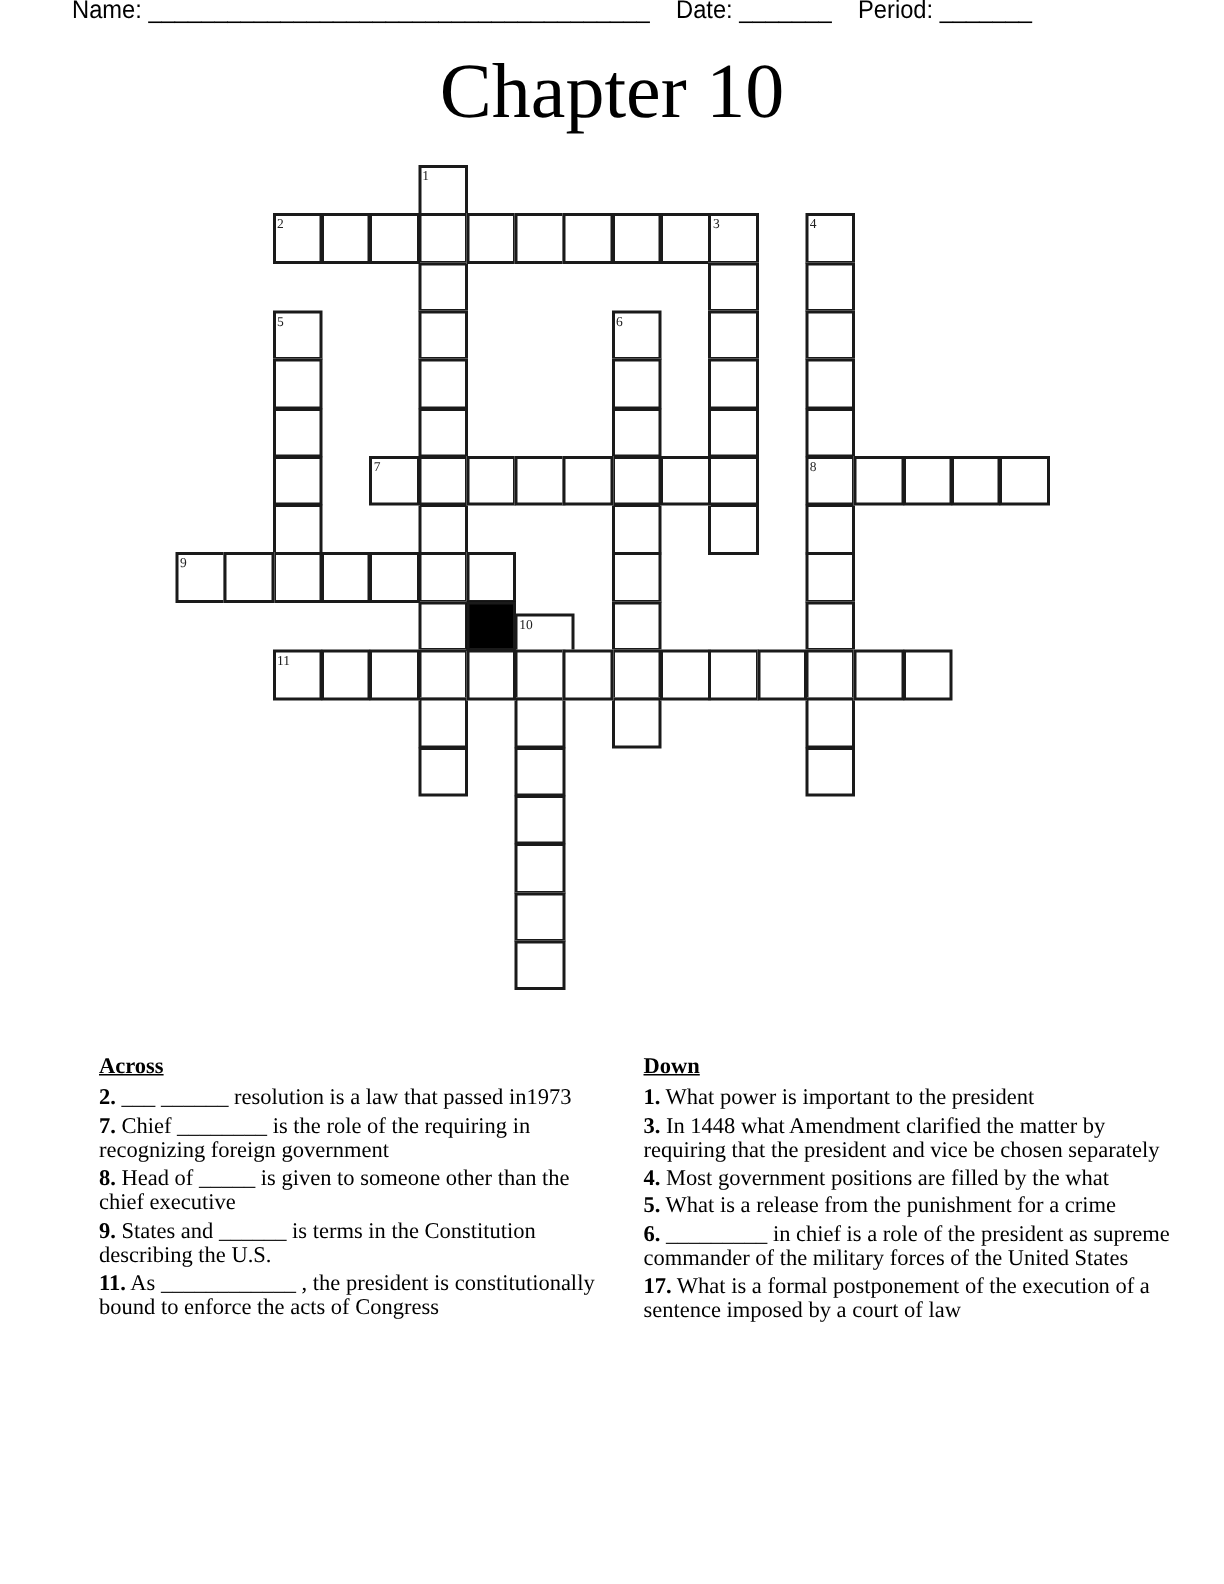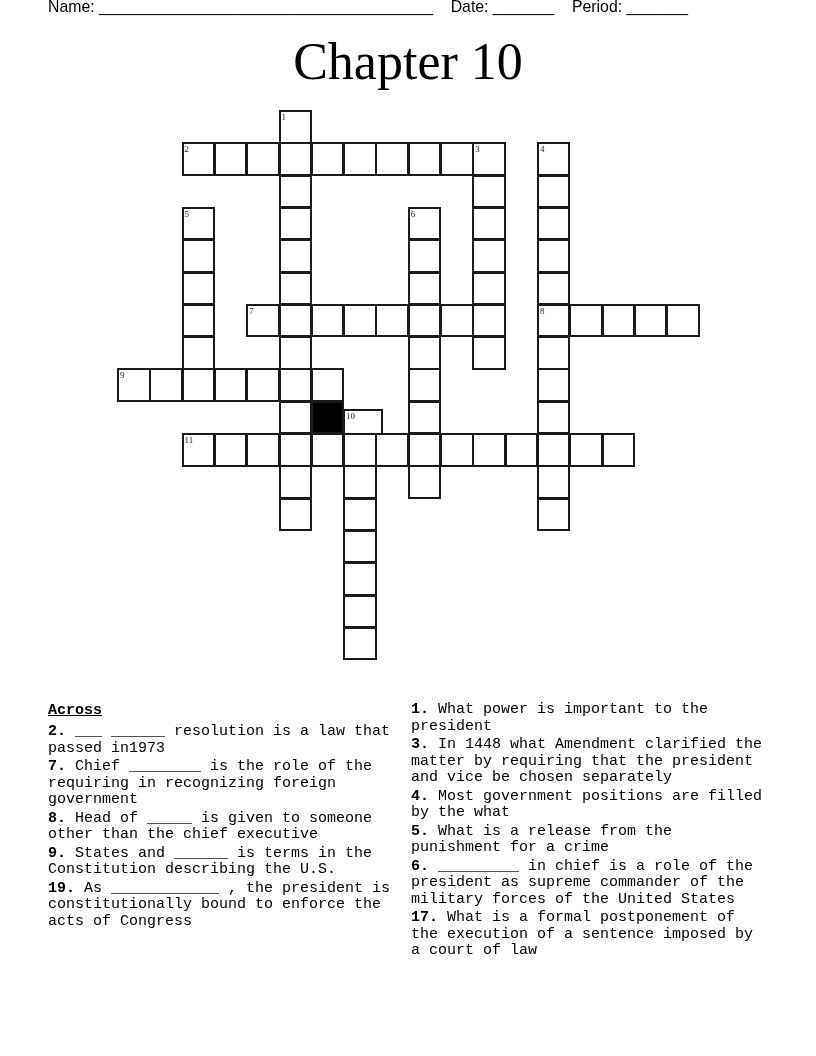--- a/index.html
+++ b/index.html
@@ -19,21 +19,21 @@
     position: absolute; box-sizing: border-box; width: 33.5px; height: 33.5px;
     border: 2px solid #1a1a1a; background: #fff;
   }
   .cell.black { background: #000; }
   .cell .num {
     position: absolute; left: 1px; top: 0px;
     font-family: "Liberation Serif", serif; font-size: 9px; line-height: 10px; color: #222;
   }
   .clues {
     position: absolute; top: 702px;
-    font-family: Liberation Mono, monospace; font-size: 15px; line-height: 16.5px;
+    font-family: Liberation Serif, serif; font-size: 15px; line-height: 16.5px; margin-left: 18px;
   }
   .clues.across { left: 48px; width: 345px; }
   .clues.down { left: 411px; width: 360px; }
   .clues h3 {
     margin: 0 0 4px 0; font-size: 15px; font-weight: bold; text-decoration: underline;
     line-height: 18px;
   }
   .clue { margin: 0 0 2px 0; }
   .clue b { font-weight: bold; }
 </style>
@@ -156,23 +156,24 @@
     <div class="cell" style="left: 601.5px; top: 433px;"></div>
     <div class="cell black" style="left: 310.8px; top: 400.7px;"></div>
   </div>
 
 <div class="clues across">
   <h3>Across</h3>
   <div class="clue"><b>2.</b><span> ___ ______ resolution is a law that passed in1973</span></div>
   <div class="clue"><b>7.</b><span> Chief ________ is the role of the requiring in recognizing foreign government</span></div>
   <div class="clue"><b>8.</b><span> Head of _____ is given to someone other than the chief executive</span></div>
   <div class="clue"><b>9.</b><span> States and ______ is terms in the Constitution describing the U.S.</span></div>
-  <div class="clue"><b>19.</b><span> As ____________ , the president is constitutionally bound to enforce the acts of Congress</span></div>
+  <div class="clue"><b>11.</b><span> As ____________ , the president is constitutionally bound to enforce the acts of Congress</span></div>
 </div>
 
 <div class="clues down">
+  <h3>Down</h3>
   <div class="clue"><b>1.</b><span> What power is important to the president</span></div>
   <div class="clue"><b>3.</b><span> In 1448 what Amendment clarified the matter by requiring that the president and vice be chosen separately</span></div>
   <div class="clue"><b>4.</b><span> Most government positions are filled by the what</span></div>
   <div class="clue"><b>5.</b><span> What is a release from the punishment for a crime</span></div>
   <div class="clue"><b>6.</b><span> _________ in chief is a role of the president as supreme commander of the military forces of the United States</span></div>
   <div class="clue"><b>17.</b><span> What is a formal postponement of the execution of a sentence imposed by a court of law</span></div>
 </div>
 
 </body></html>

